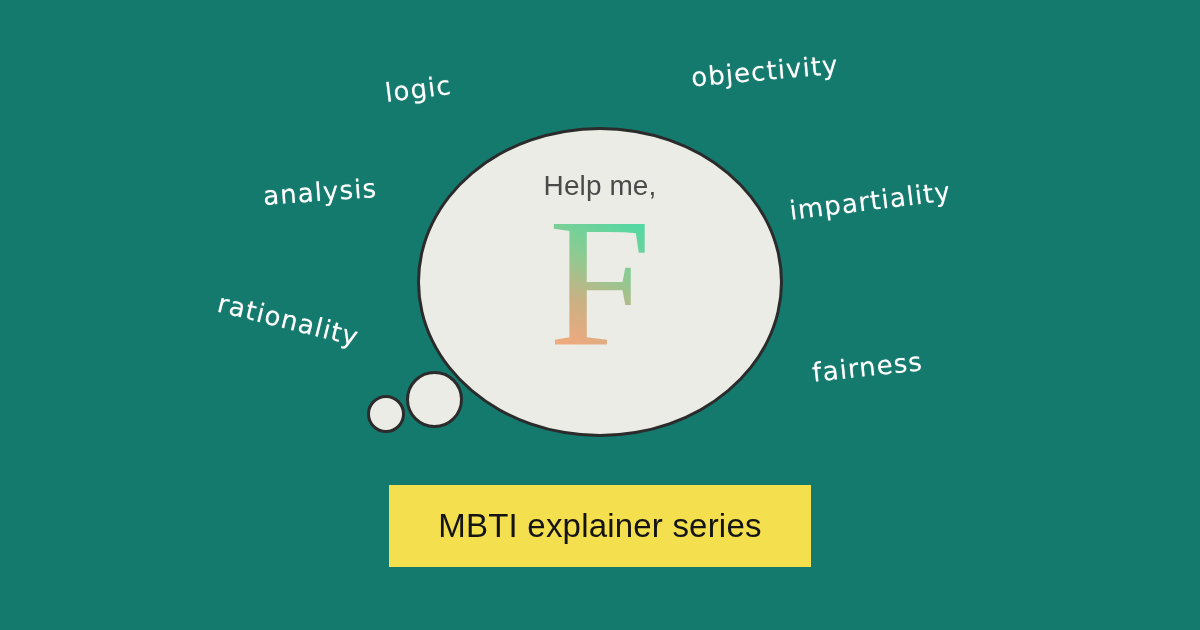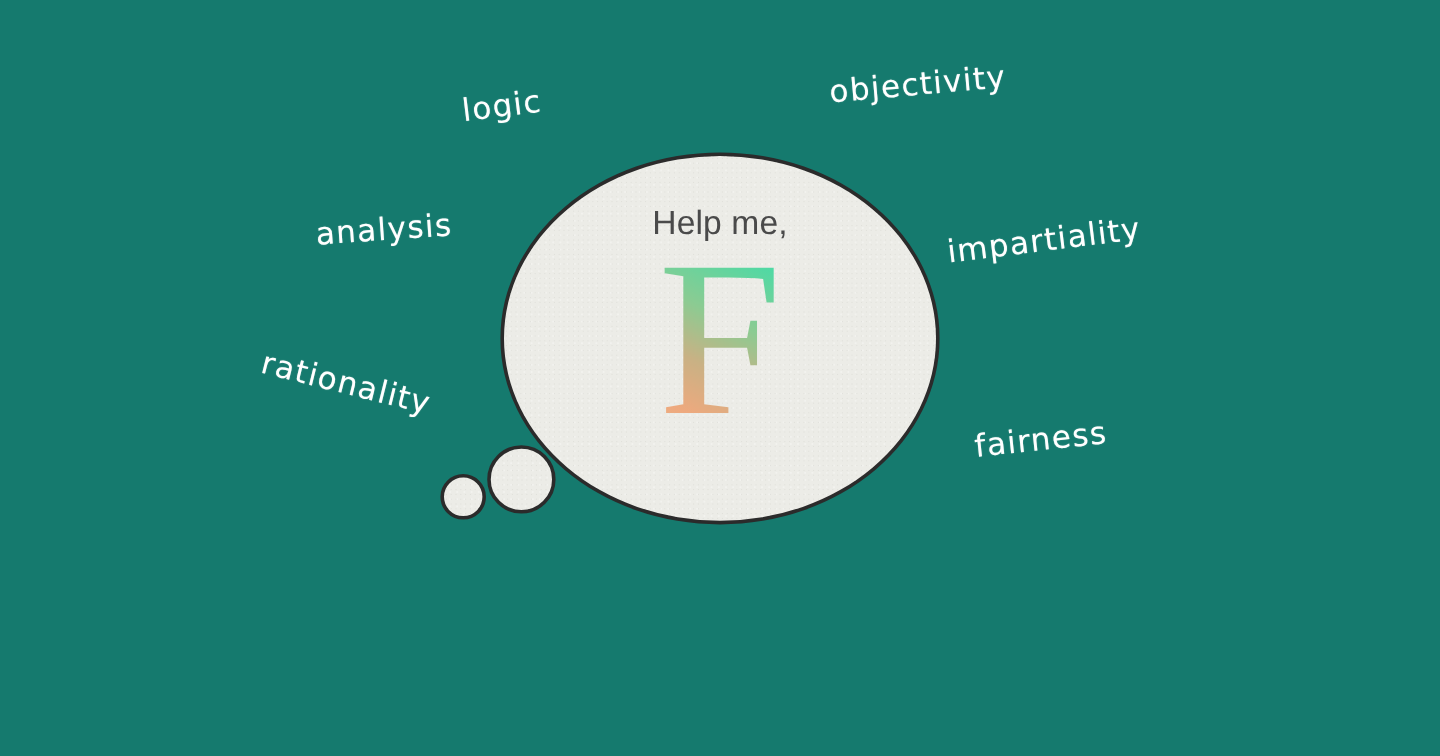--- a/index.html
+++ b/index.html
@@ -164,14 +164,17 @@
 
   <div class="bubble" id="bubble-main">
     <div class="bubble-content">
       <div class="bubble-line" id="line-top">Help me,</div>
 
       <div class="type-letter">F</div>
 
     </div>
   </div>
 
+  <div id="banner">
+    <span id="banner-label">MBTI explainer series</span>
+  </div>
 
 </div>
 
 </body></html>

